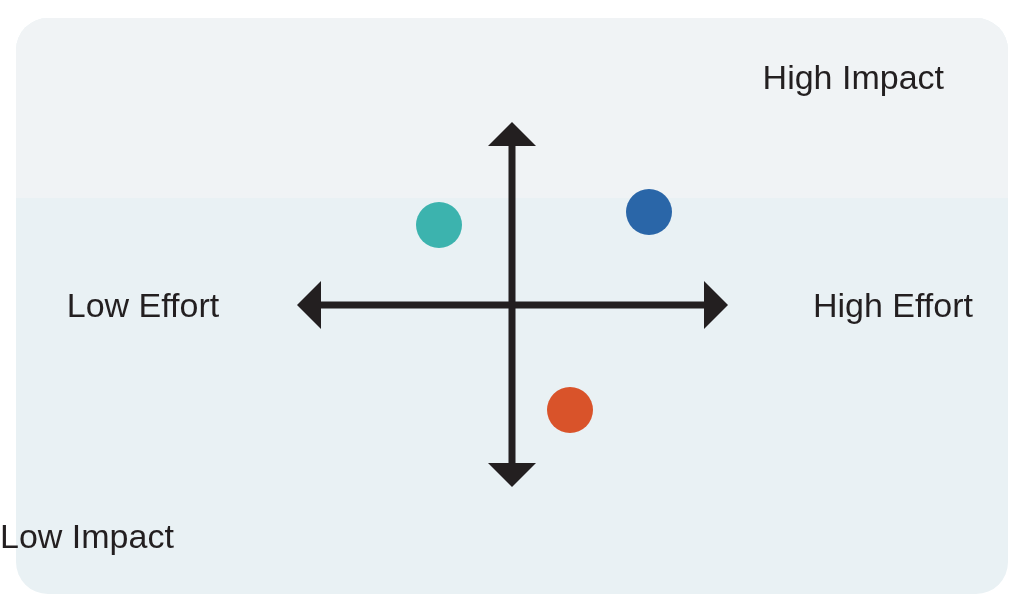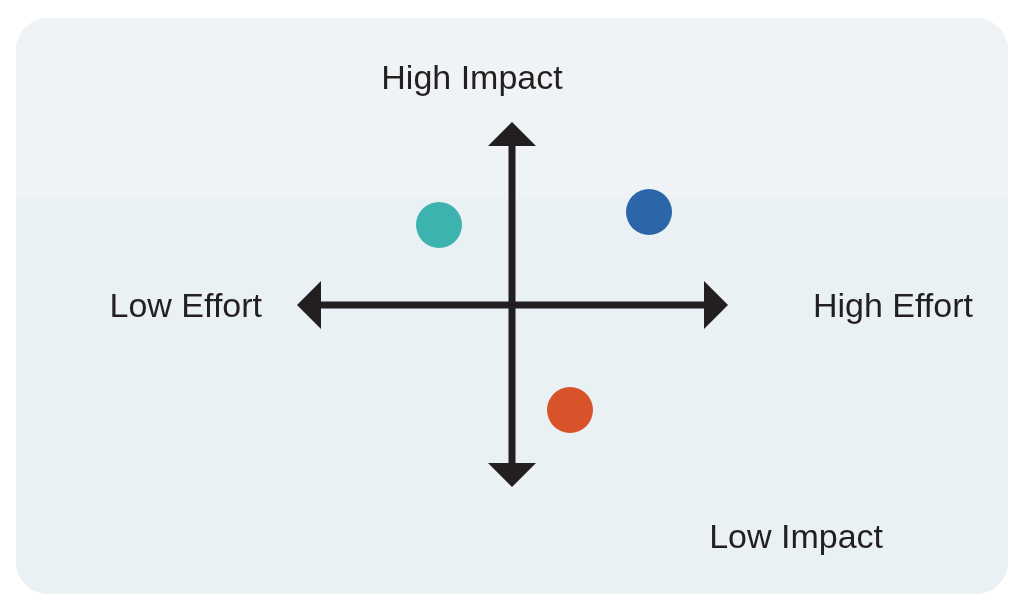--- a/index.html
+++ b/index.html
@@ -47,35 +47,35 @@
     font-size: 34px;
     line-height: 1;
     white-space: nowrap;
     font-family: "Liberation Sans", sans-serif;
   }
 
   #label-high-impact {
     left: 0;
     top: 60px;
     width: 944px;
-    text-align: center;
+    text-align: right;
   }
 
   #label-low-impact {
     left: 0;
     top: 519px;
     width: 883px;
-    text-align: right;
+    text-align: left;
   }
 
   #label-low-effort {
-    left: 0;
+    left: 12px;
     top: 288px;
     width: 262px;
-    text-align: right;
+    text-align: center;
   }
 
   #label-high-effort {
     left: 762px;
     top: 288px;
     width: 262px;
     text-align: center;
   }
 </style>
 </head>

